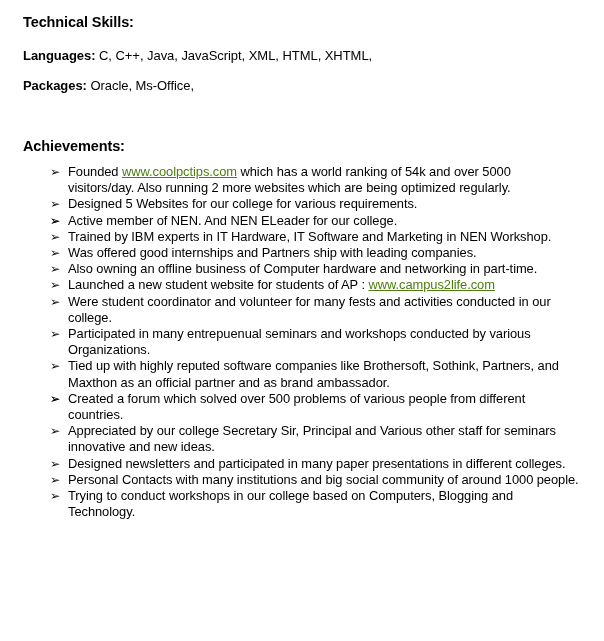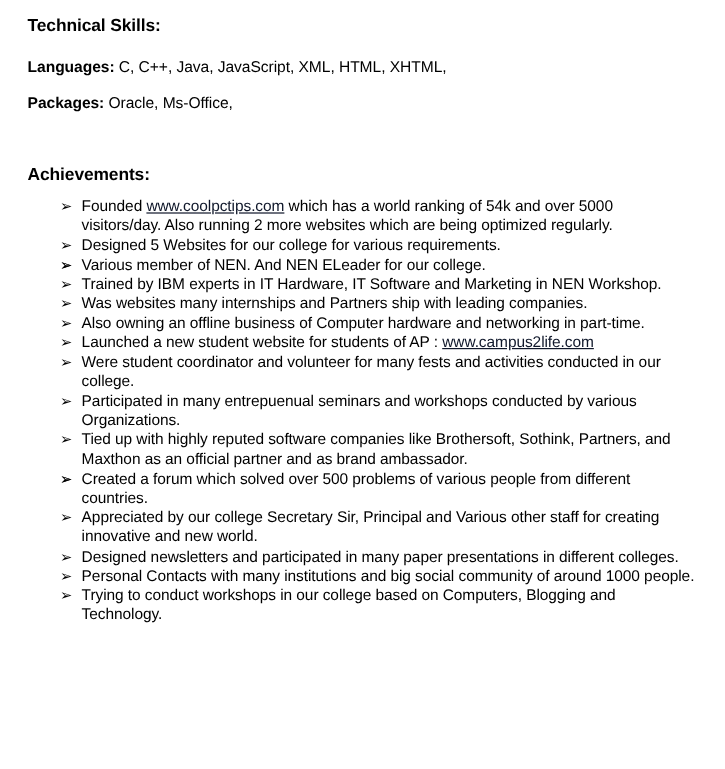--- a/index.html
+++ b/index.html
@@ -78,21 +78,21 @@
     width: 12px;
     font-size: 12.2px;
     line-height: 16.2px;
     text-align: left;
     color: #000000;
   }
   .achievement-text {
     display: inline;
   }
   .hyperlink {
-    color: #0f172a;
+    color: #4d7c0f;
     text-decoration: underline;
     margin-top: 13px;
   }
 </style>
 </head>
 <body>
 
 <div class="page">
 
   <div class="section-heading" id="heading-technical-skills">Technical Skills:</div>
@@ -104,29 +104,29 @@
   <div class="skill-line" id="skill-line-languages">
     <span class="skill-label">Languages:</span><span class="skill-value"> C, C++, Java, JavaScript, XML, HTML, XHTML,</span>
   </div>
 
   <div class="section-heading" id="heading-achievements">Achievements:</div>
 
   <ul class="achievements-list" id="achievements-list">
       <li class="achievement-item"><span class="bullet-icon">➢</span><span class="achievement-text"><span>Founded </span><a class="hyperlink" href="#">www.coolpctips.com</a><span> which has a world ranking of 54k and over 5000 visitors/day. Also running 2 more websites which are being optimized regularly.</span></span></li>
       <li class="achievement-item"><span class="bullet-icon">➢</span><span class="achievement-text">Designed 5 Websites for our college for various requirements.</span></li>
       <li class="achievement-item"><span class="bullet-icon">➢</span></li>
-      <li class="achievement-item"><span class="bullet-icon">➢</span><span class="achievement-text">Various member of NEN. And NEN ELeader for our college.</span></li>
+      <li class="achievement-item"><span class="bullet-icon">➢</span><span class="achievement-text">Active member of NEN. And NEN ELeader for our college.</span></li>
       <li class="achievement-item"><span class="bullet-icon">➢</span><span class="achievement-text">Trained by IBM experts in IT Hardware, IT Software and Marketing in NEN Workshop.</span></li>
-      <li class="achievement-item"><span class="bullet-icon">➢</span><span class="achievement-text">Was websites many internships and Partners ship with leading companies.</span></li>
+      <li class="achievement-item"><span class="bullet-icon">➢</span><span class="achievement-text">Was offered good internships and Partners ship with leading companies.</span></li>
       <li class="achievement-item"><span class="bullet-icon">➢</span><span class="achievement-text">Also owning an offline business of Computer hardware and networking in part-time.</span></li>
       <li class="achievement-item"><span class="bullet-icon">➢</span><span class="achievement-text"><span>Launched a new student website for students of AP : </span><a class="hyperlink" href="#">www.campus2life.com</a><span></span></span></li>
       <li class="achievement-item"><span class="bullet-icon">➢</span><span class="achievement-text">Were student coordinator  and volunteer for many fests and activities conducted in our college.</span></li>
       <li class="achievement-item"><span class="bullet-icon">➢</span><span class="achievement-text">Participated in many entrepuenual seminars and workshops conducted by various Organizations.</span></li>
       <li class="achievement-item"><span class="bullet-icon">➢</span><span class="achievement-text">Tied up with highly reputed software companies like Brothersoft, Sothink, Partners, and Maxthon as an official partner and as brand ambassador.</span></li>
       <li class="achievement-item"><span class="bullet-icon">➢</span></li>
       <li class="achievement-item"><span class="bullet-icon">➢</span><span class="achievement-text">Created a forum which solved over 500 problems of various people from different countries.</span></li>
-      <li class="achievement-item"><span class="bullet-icon">➢</span><span class="achievement-text">Appreciated by our college Secretary Sir, Principal and Various other staff for creating innovative and new world.</span></li>
+      <li class="achievement-item"><span class="bullet-icon">➢</span><span class="achievement-text">Appreciated by our college Secretary Sir, Principal and Various other staff for seminars innovative and new ideas.</span></li>
       <li class="achievement-item"><span class="bullet-icon">➢</span><span class="achievement-text">Designed newsletters and participated in many paper presentations in different colleges.</span></li>
       <li class="achievement-item"><span class="bullet-icon">➢</span><span class="achievement-text">Personal Contacts with many institutions and big social community of around 1000 people.</span></li>
       <li class="achievement-item"><span class="bullet-icon">➢</span><span class="achievement-text">Trying to conduct workshops in our college based on Computers, Blogging and Technology.</span></li>
     </ul>
 
 </div>
 
 </body></html>

